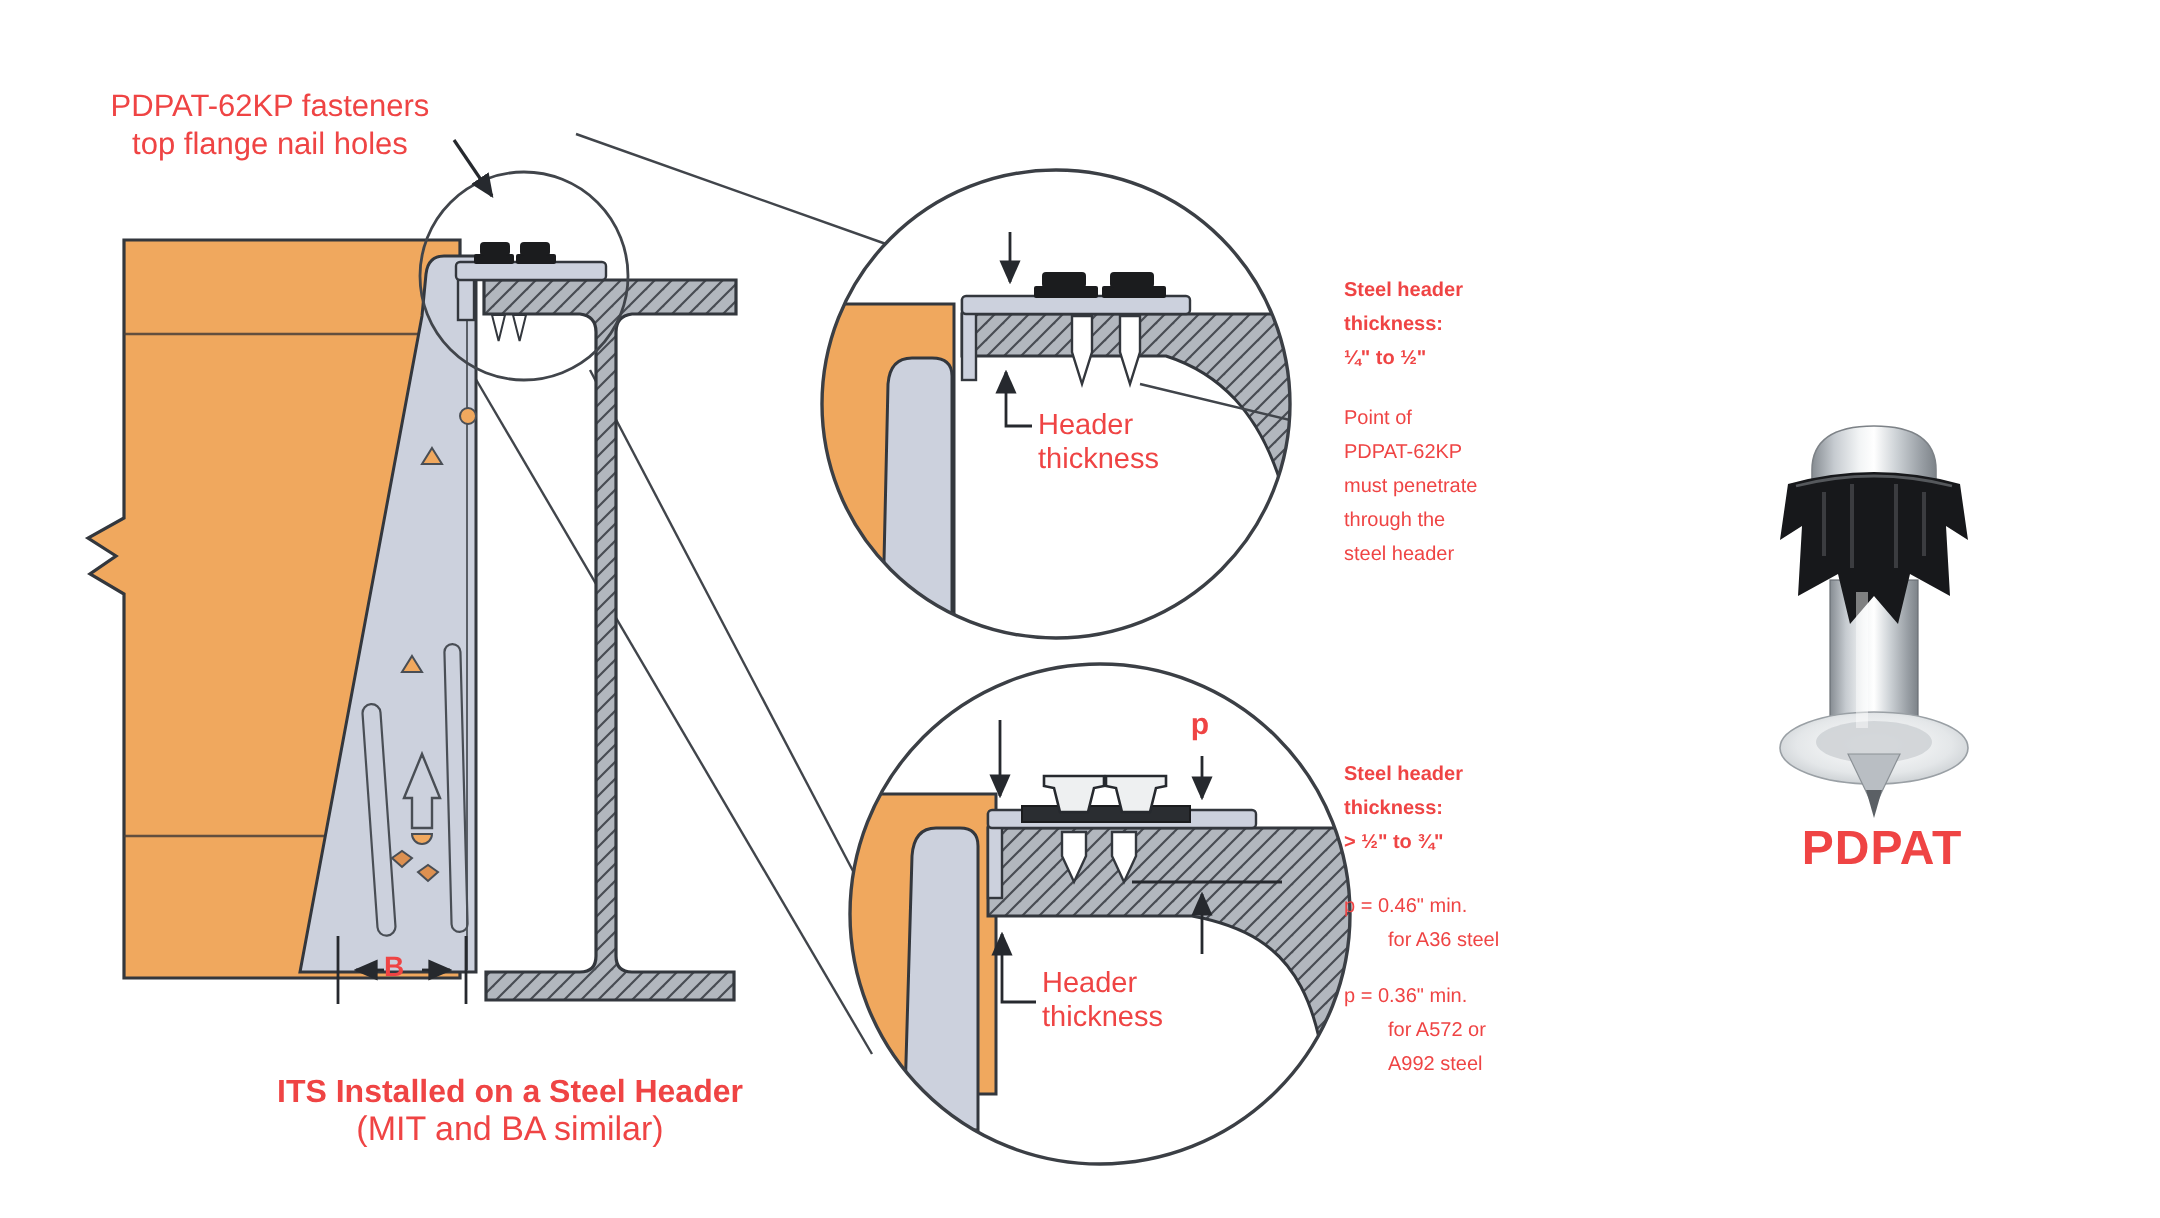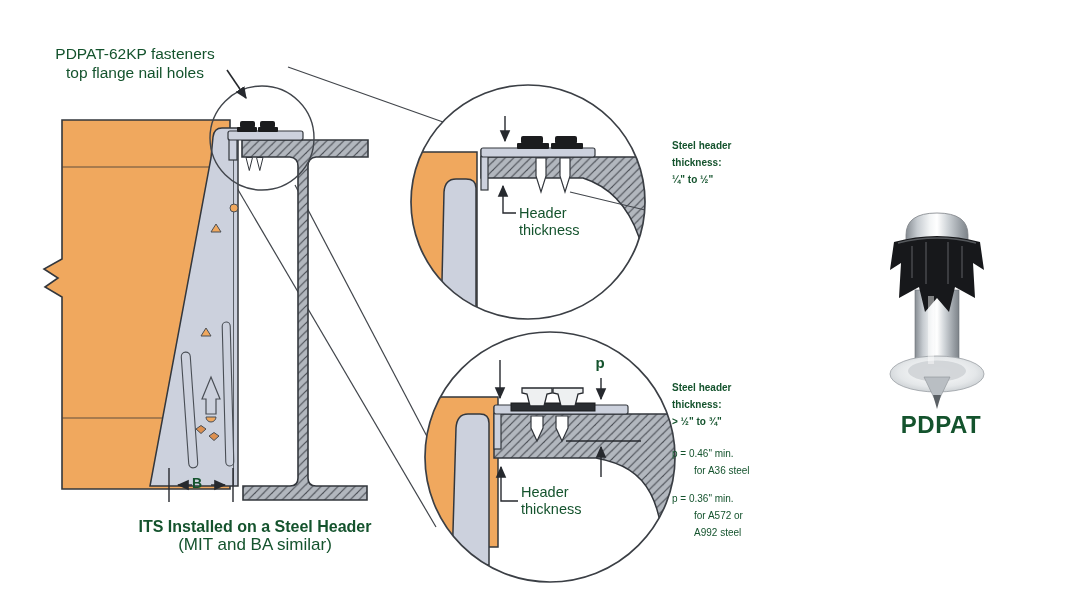--- a/index.html
+++ b/index.html
@@ -1,22 +1,22 @@
 <!DOCTYPE html>
 <html><head>
 <meta charset="utf-8">
 <style>
   html,body{margin:0;padding:0;background:#ffffff;}
   #stage{position:relative;width:1080px;height:609px;background:#ffffff;overflow:hidden;
          font-family:"Liberation Sans",sans-serif;color:#232427;}
   svg.art{position:absolute;left:0;top:0;}
-  .t{position:absolute;color:#14532d;}
+  .t{position:absolute;color:#ef4444;}
   .t div{white-space:nowrap;}
   .callout{left:36px;top:45px;width:198px;text-align:center;font-size:15.5px;line-height:18.5px;font-weight:500;}
-  .caption{left:105px;top:518px;width:300px;text-align:center;font-size:16px;line-height:18px;font-weight:bold;}
+  .caption{left:105px;top:538px;width:300px;text-align:center;font-size:16px;line-height:18px;font-weight:bold;}
   .caption .sub{font-weight:normal;font-size:17px;}
   .dimb{left:189px;top:475px;width:16px;text-align:center;font-size:14px;font-weight:600;}
   .dimp{left:592px;top:354px;width:16px;text-align:center;font-size:15px;font-weight:600;}
   .ht1{left:519px;top:205px;font-size:14.5px;line-height:16.5px;}
   .ht2{left:521px;top:484px;font-size:14.5px;line-height:16.5px;}
   .spec{font-size:10px;line-height:17px;}
   .spec.bold{font-weight:bold;}
   .title-top{left:672px;top:137px;}
   .note-top{left:672px;top:201px;}
   .title-bot{left:672px;top:379px;}
@@ -210,20 +210,27 @@
   <div>Header</div>
   <div>thickness</div>
 </div>
 
 <div class="t spec bold title-top">
   <div>Steel header</div>
   <div>thickness:</div>
   <div>¼" to ½"</div>
 </div>
 
+<div class="t spec note-top">
+  <div>Point of</div>
+  <div>PDPAT-62KP</div>
+  <div>must penetrate</div>
+  <div>through the</div>
+  <div>steel header</div>
+</div>
 
 <div class="t dimp">p</div>
 
 <div class="t ht2">
   <div>Header</div>
   <div>thickness</div>
 </div>
 
 <div class="t spec bold title-bot">
   <div>Steel header</div>

